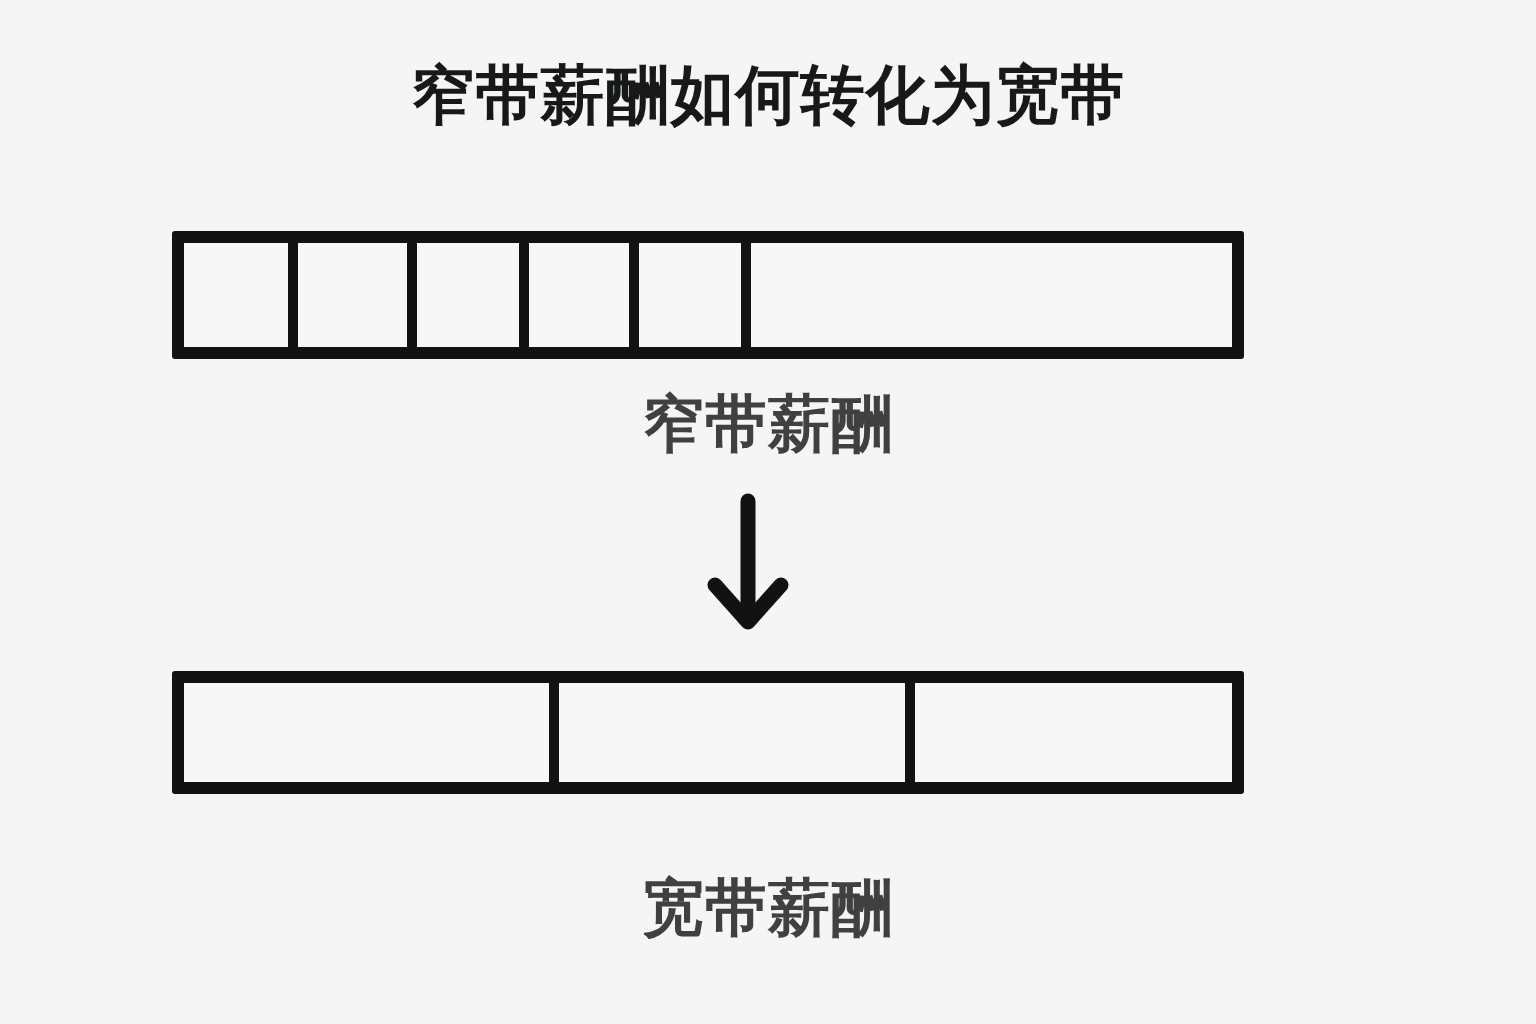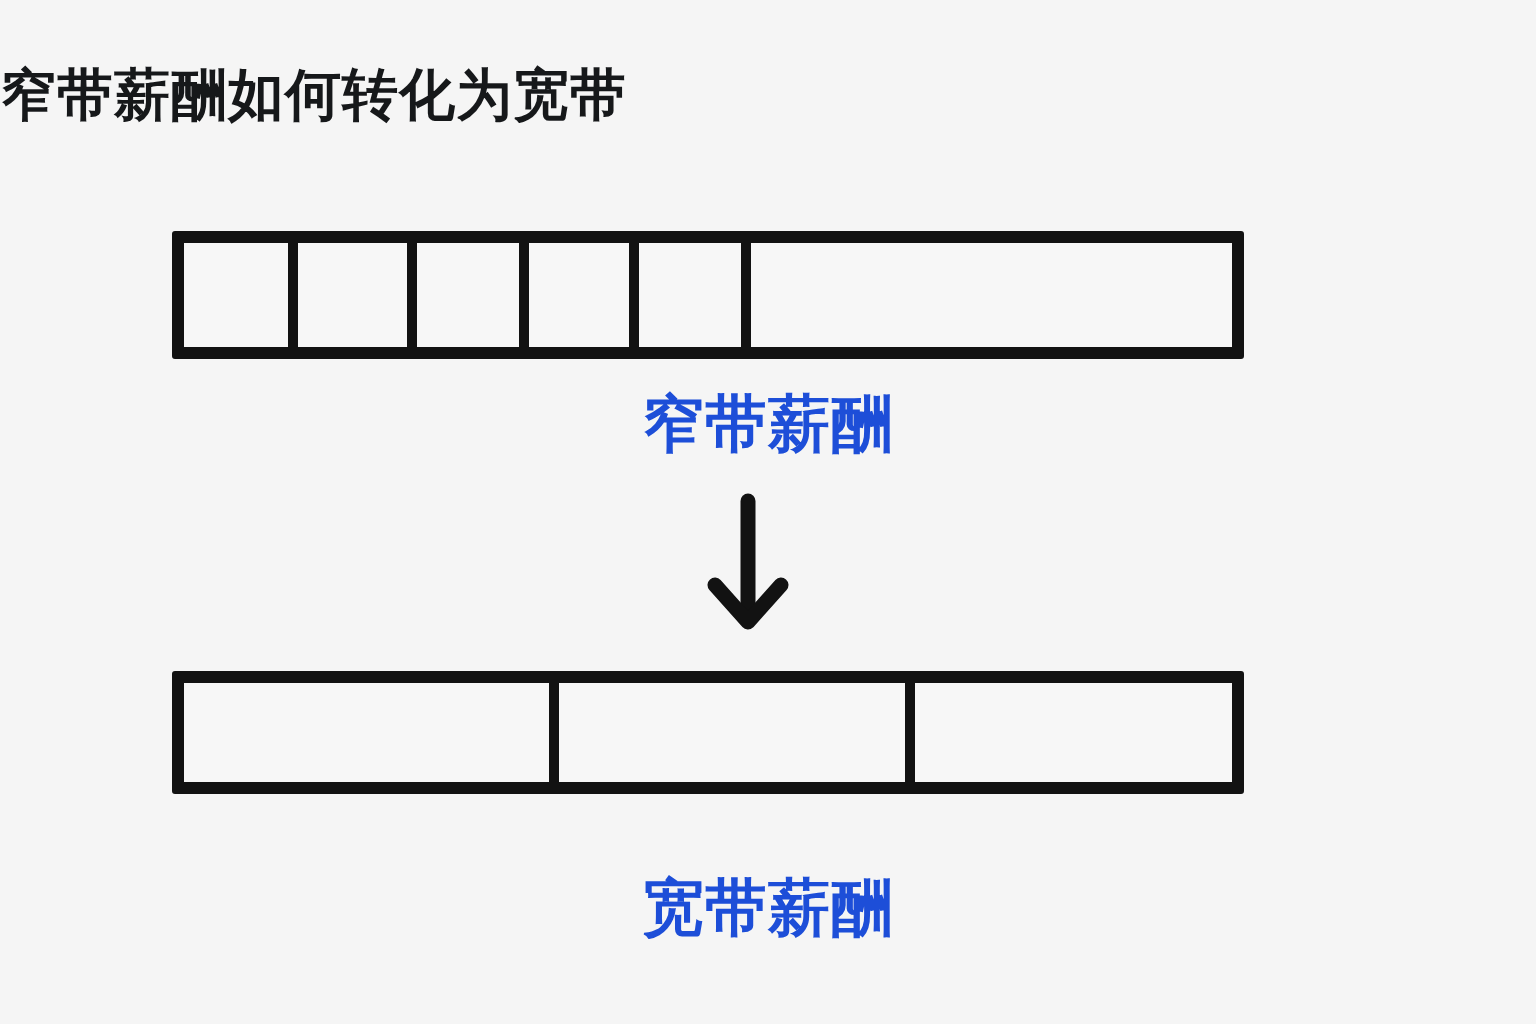--- a/index.html
+++ b/index.html
@@ -21,22 +21,22 @@
     height: 1024px;
     background: #f5f5f5;
   }
 
   
   .title {
     position: absolute;
     left: 0;
     top: 44px;
     width: 1536px;
-    text-align: left;
-    font-size: 56px;
+    text-align: center;
+    font-size: 64px;
     line-height: 102px;
     font-weight: 700;
     color: #16181a;
     letter-spacing: 1px;
     white-space: nowrap;
     font-family: "DejaVu Sans", "Liberation Sans", sans-serif;
   }
 
   
   .bar {
@@ -74,21 +74,21 @@
 
   
   .caption {
     position: absolute;
     left: 0;
     width: 1536px;
     text-align: center;
     font-size: 62px;
     line-height: 76px;
     font-weight: 700;
-    color: #1d4ed8;
+    color: #404040;
     letter-spacing: 1px;
     white-space: nowrap;
     font-family: "DejaVu Sans", "Liberation Sans", sans-serif;
   }
   .caption-narrow { top: 386px; }
   .caption-broad  { top: 870px; }
 
   
   .arrow-wrap {
     position: absolute;

